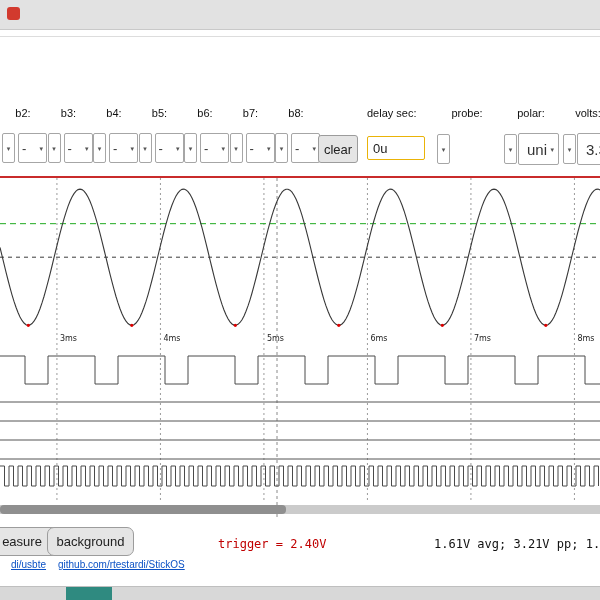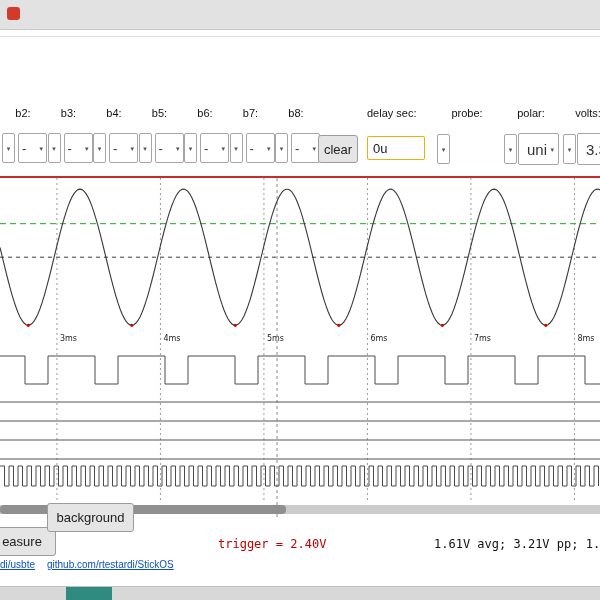--- a/index.html
+++ b/index.html
@@ -28,25 +28,25 @@
        border:1px solid #eab308;border-radius:2px;font-size:13px;padding:0 0 0 5px;
        font-family:"Liberation Sans",sans-serif;color:#222;}
   
   .scope-top{position:absolute;left:0;top:176px;width:600px;height:2px;background:#c92b2b;}
   .scope-svg{position:absolute;left:0;top:178px;}
   
   .sb-track{position:absolute;left:0;top:505px;width:600px;height:9px;background:#cbcbcb;}
   .sb-thumb{position:absolute;left:0;top:505px;width:286px;height:9px;background:#8f8f8f;border-radius:4px;}
   
   .measure-btn{position:absolute;left:-12px;top:527px;width:68px;height:29px;}
-  .background-btn{position:absolute;left:47px;top:503px;width:87px;height:29px;}
+  .background-btn{position:absolute;left:47px;top:527px;width:87px;height:29px;border-radius:7px;}
   .mono{font-family:"DejaVu Sans Mono",monospace;font-size:12px;white-space:pre;}
   .trigger-text{position:absolute;left:218px;top:537px;color:#c00000;}
   .meas-text{position:absolute;left:434px;top:537px;color:#111;}
-  .link{position:absolute;top:559px;font-size:10px;color:#0b51c5;text-decoration:underline;cursor:pointer;}
+  .link{position:absolute;top:559px;font-size:10px;color:#0b51c5;text-decoration:underline;cursor:pointer;padding-left:11px;}
   .link1{left:0px;}
   .link2{left:47px;}
   
   .taskstrip{position:absolute;left:0;top:586px;width:600px;height:14px;background:#d8d8d8;
              border-top:1px solid #bfbfbf;}
   .taskbtn{position:absolute;left:66px;top:587px;width:46px;height:13px;background:#2f8a80;}
 </style>
 </head>
 <body>
 

